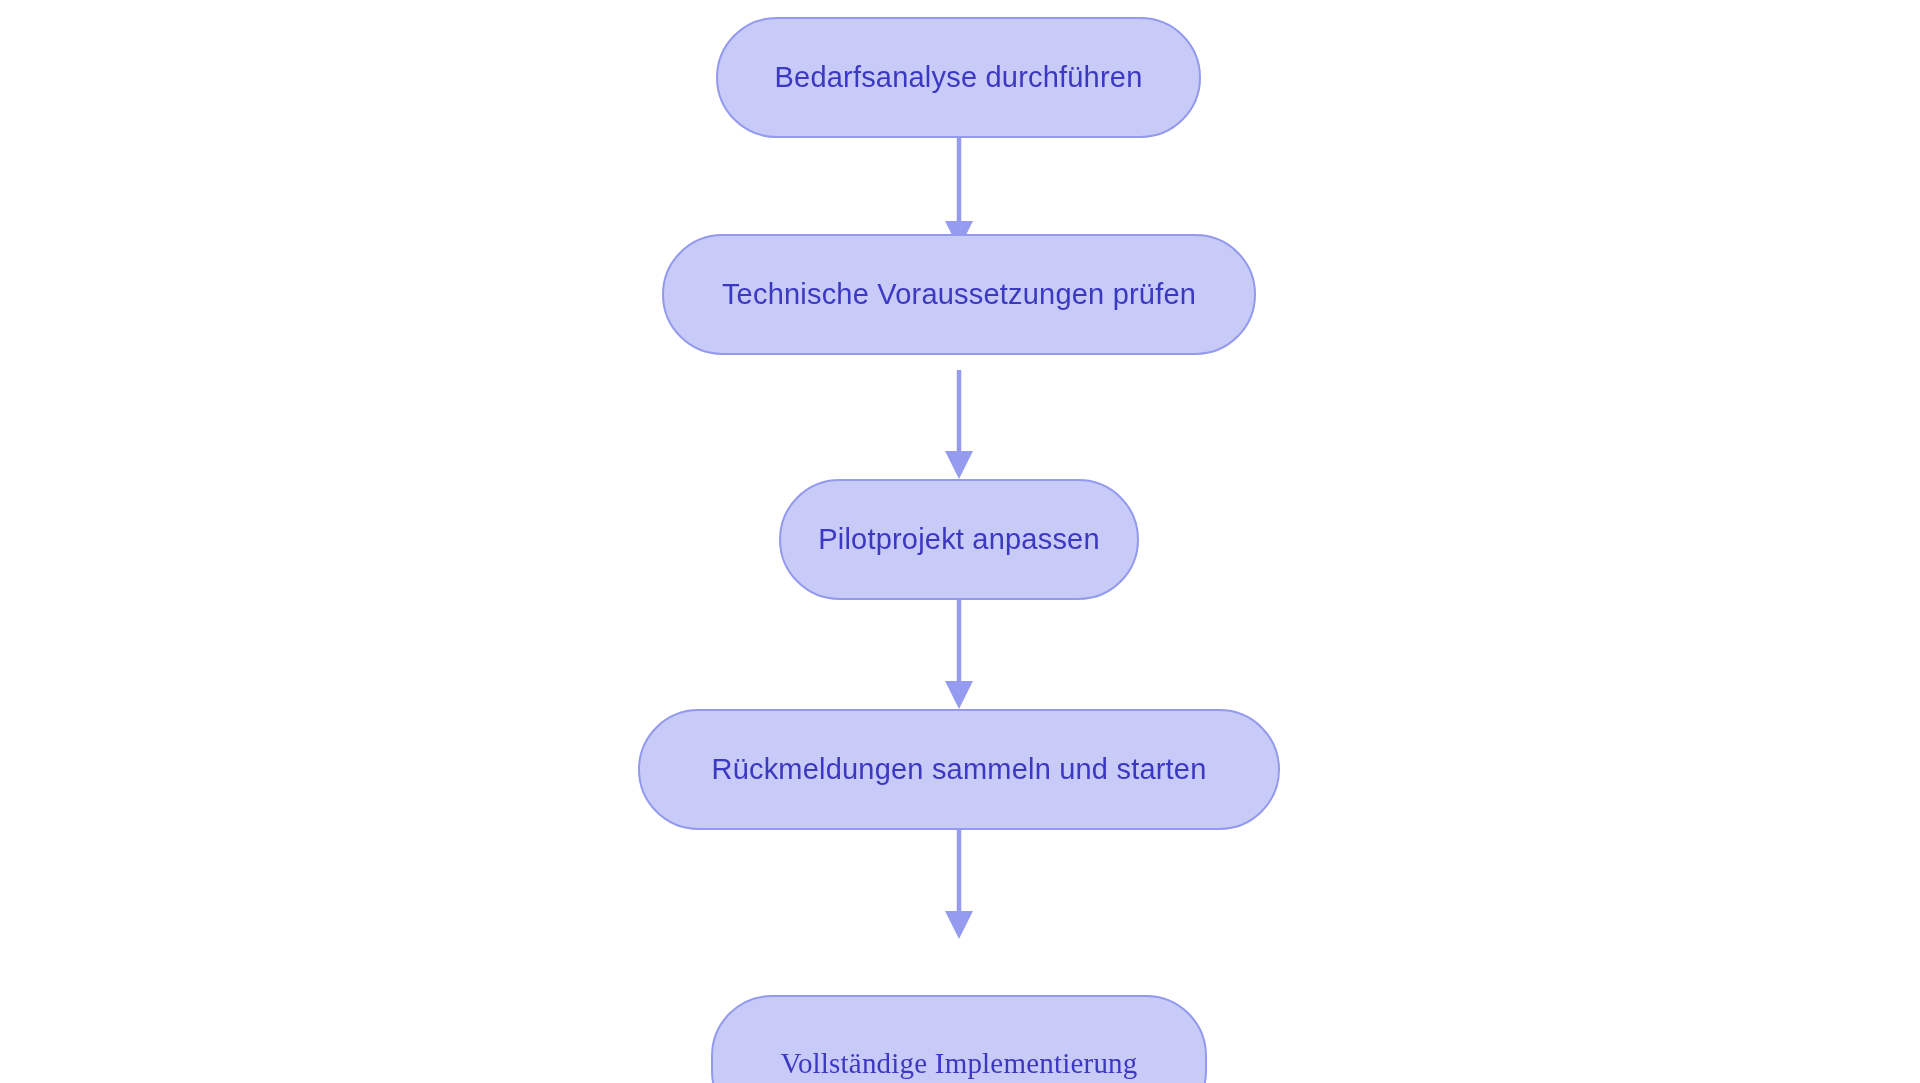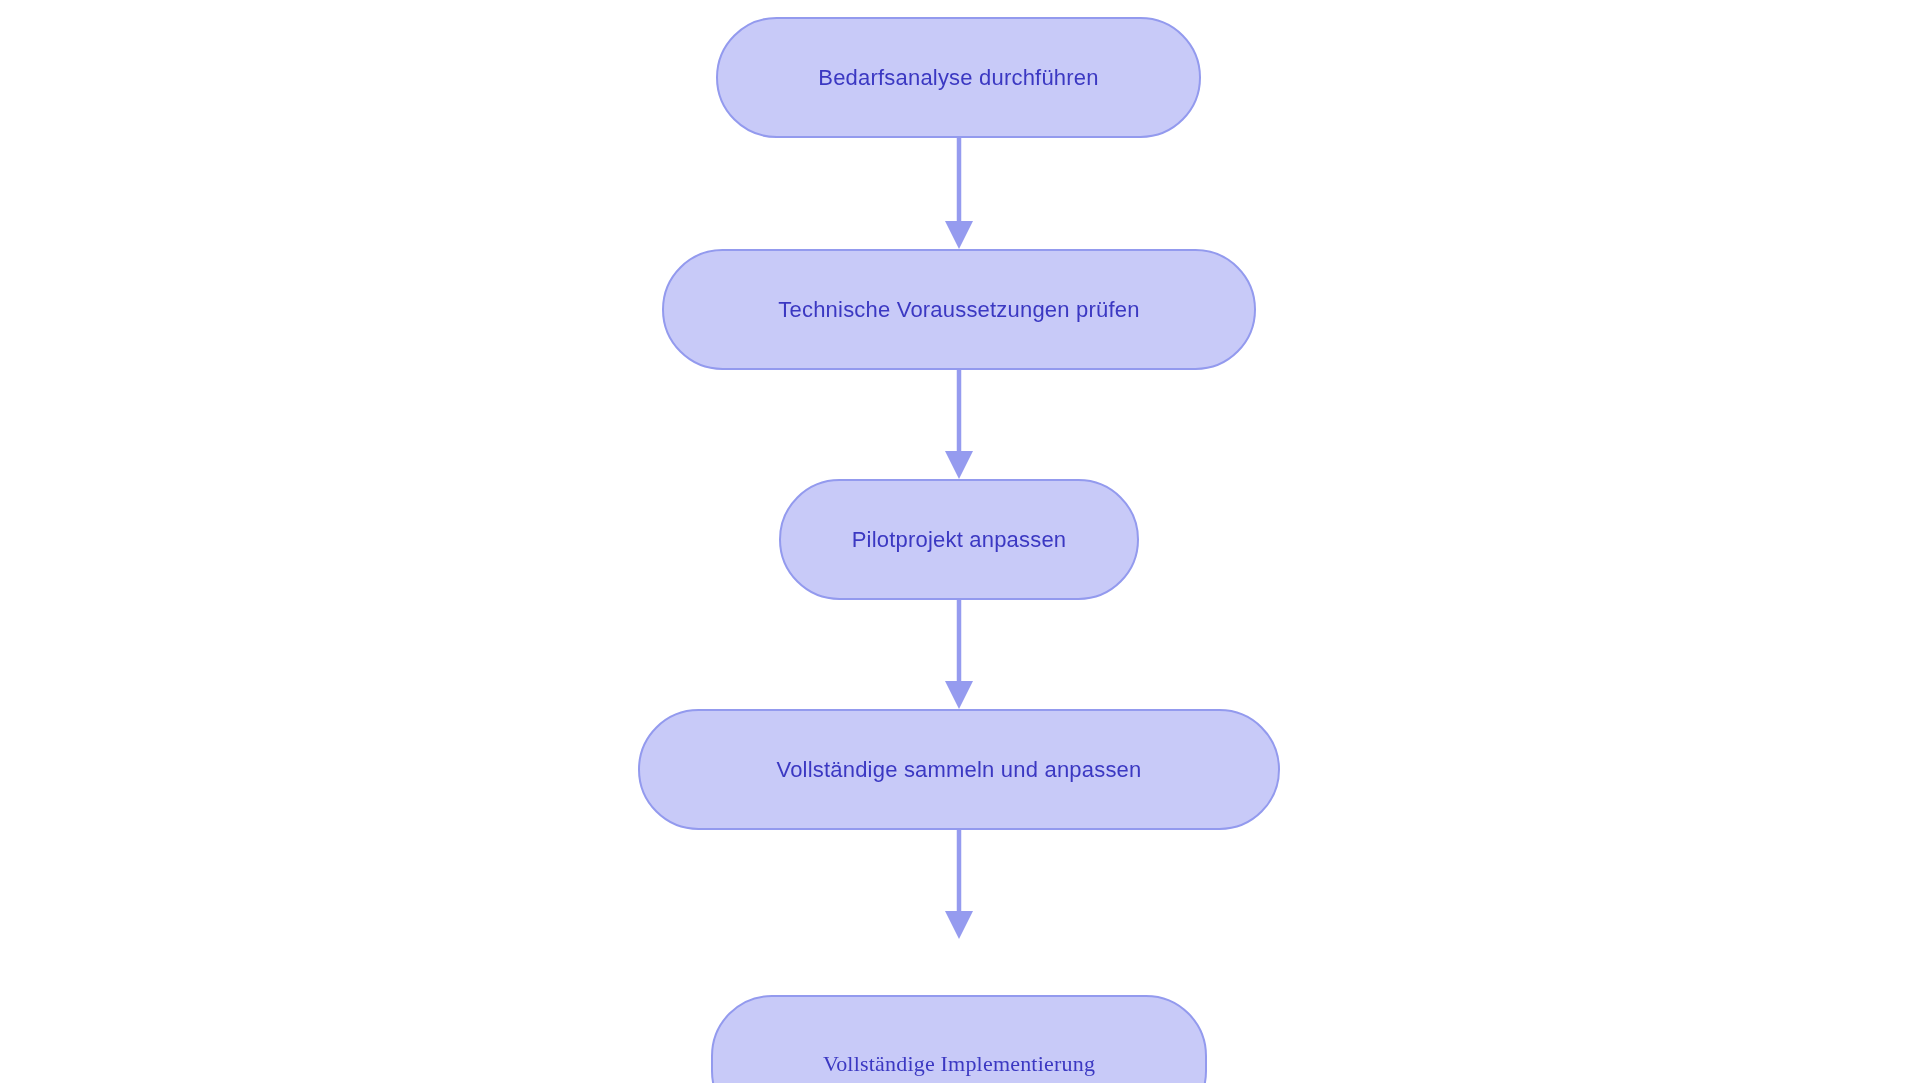--- a/index.html
+++ b/index.html
@@ -18,27 +18,27 @@
   .flow-node {
     position: absolute;
     box-sizing: border-box;
     display: flex;
     align-items: center;
     justify-content: center;
     background: var(--node-fill, #c8caf8);
     border: 2px solid var(--node-border, #939aee);
     border-radius: 61px;
     color: var(--node-text, #3b38c2);
-    font-size: 22px;
+    font-size: 29px;
     letter-spacing: 0.2px;
     text-align: center;
     white-space: nowrap;
   }
   .flow-node.n1 { left: 716px; top: 17px;  width: 485px; height: 121px; }
-  .flow-node.n2 { left: 662px; top: 249px; width: 594px; height: 121px; }
+  .flow-node.n2 { left: 662px; top: 234px; width: 594px; height: 121px; }
   .flow-node.n3 { left: 779px; top: 479px; width: 360px; height: 121px; }
   .flow-node.n4 { left: 638px; top: 709px; width: 642px; height: 121px; }
   .flow-node.n5 { left: 711px; top: 995px; width: 496px; height: 137px; font-family: Liberation Serif, serif; }
 
   .edge {
     position: absolute;
     left: 939px;
     width: 40px;
     height: 111px;
   }
@@ -81,21 +81,21 @@
   <div class="flow-node n3">
     <span>Pilotprojekt anpassen</span>
   </div>
 
   <svg class="edge e3" viewBox="0 0 40 109" aria-hidden="true">
     <line x1="20" y1="0" x2="20" y2="82"></line>
     <polygon points="6,81 34,81 20,109"></polygon>
   </svg>
 
   <div class="flow-node n4">
-    <span>Vollständige sammeln und anpassen</span>
+    <span>Rückmeldungen sammeln und starten</span>
   </div>
 
   <svg class="edge e4" viewBox="0 0 40 109" aria-hidden="true">
     <line x1="20" y1="0" x2="20" y2="82"></line>
     <polygon points="6,81 34,81 20,109"></polygon>
   </svg>
 
   <div class="flow-node n5">
     <span>Vollständige Implementierung</span>
   </div>

